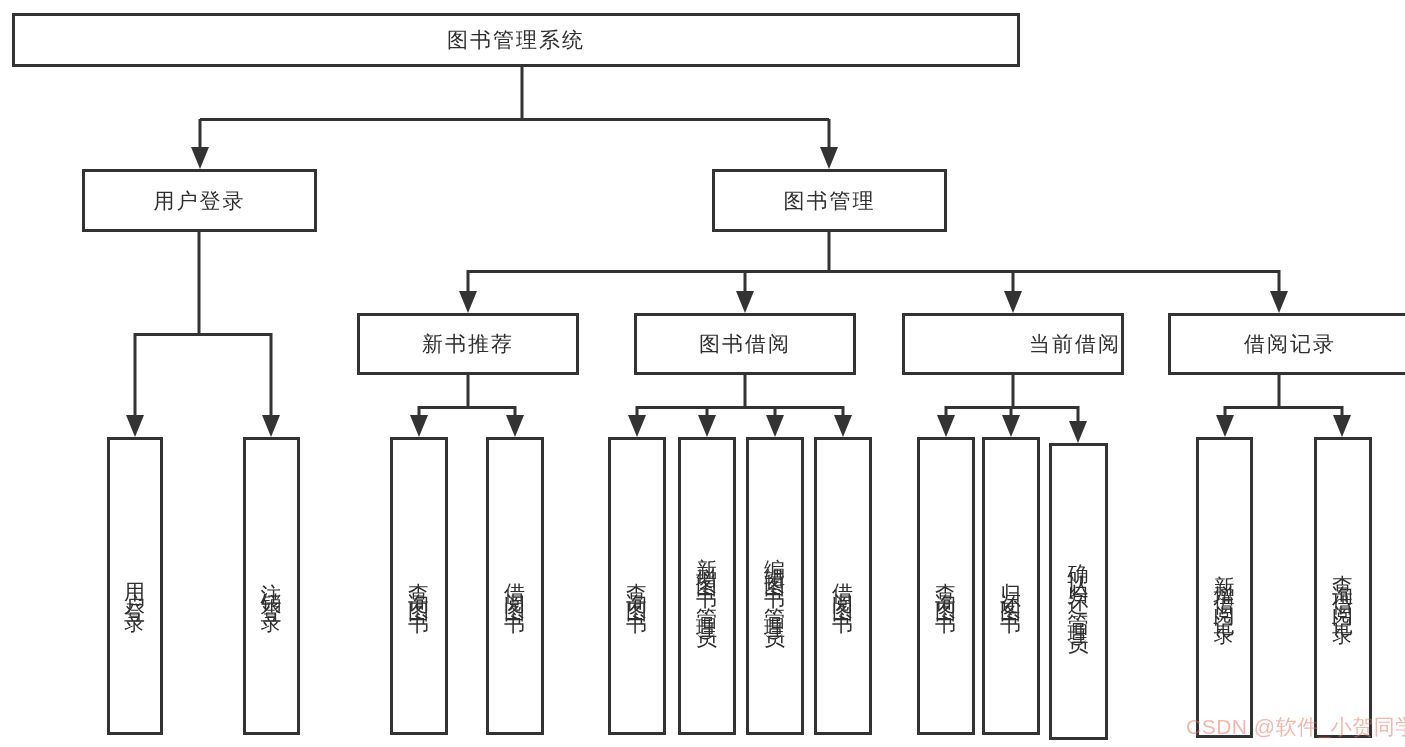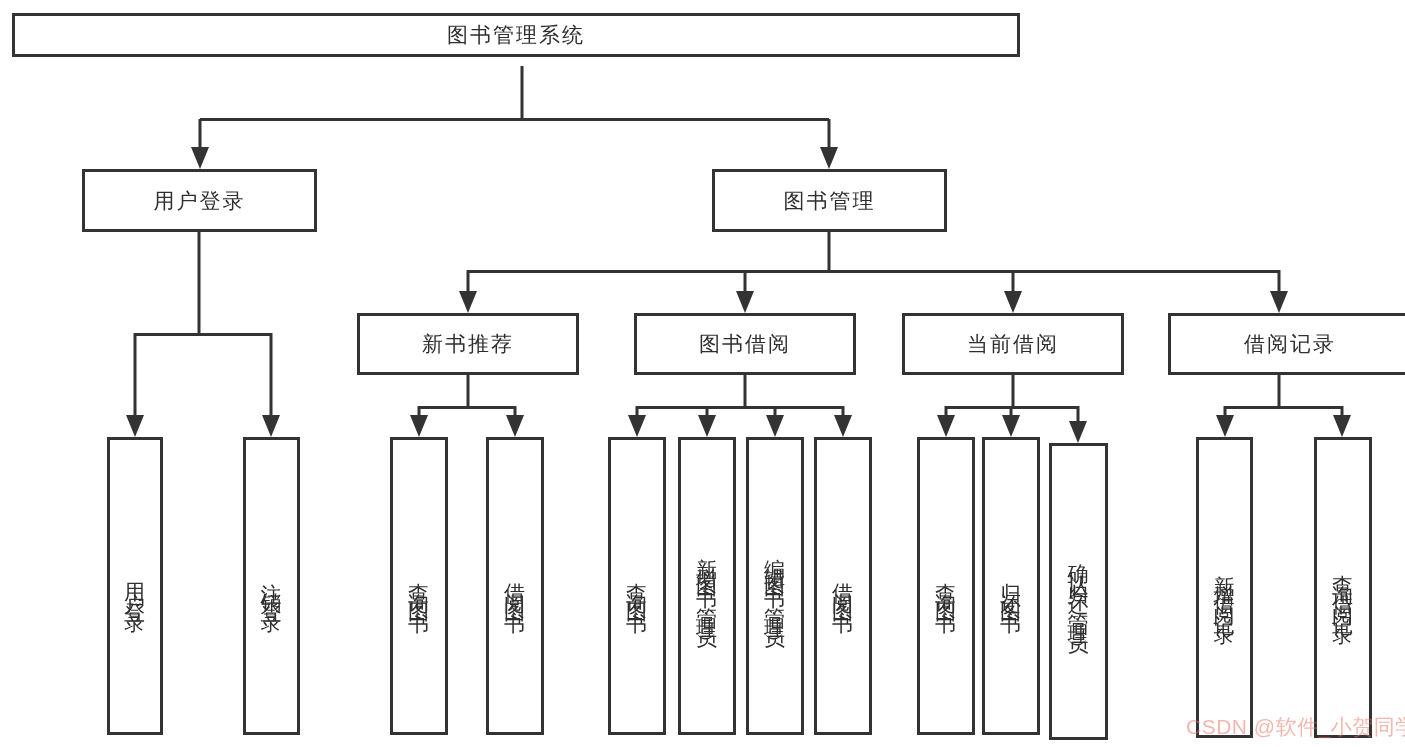--- a/index.html
+++ b/index.html
@@ -85,38 +85,38 @@
       <polygon points="1069,421 1087,421 1078,443"></polygon>
     </g>
 
     <g>
       <path d="M1279 375 V407.5 M1225 407.5 H1342 M1225 406 V417 M1342 406 V417"></path>
       <polygon points="1216,415 1234,415 1225,437"></polygon>
       <polygon points="1333,415 1351,415 1342,437"></polygon>
     </g>
   </svg>
 
-  <div class="node hnode" style="left:12px; top:13px; width:1008px; height:44px;">
+  <div class="node hnode" style="left:12px; top:13px; width:1008px; height:54px;">
     <span>图书管理系统</span>
   </div>
 
   <div class="node hnode" style="left:82px; top:169px; width:235px; height:63px;">
     <span>用户登录</span>
   </div>
   <div class="node hnode" style="left:712px; top:169px; width:235px; height:63px;text-align:right;">
     <span>图书管理</span>
   </div>
 
   <div class="node hnode" style="left:357px; top:313px; width:222px; height:62px;">
     <span>新书推荐</span>
   </div>
   <div class="node hnode" style="left:634px; top:313px; width:222px; height:62px;">
     <span>图书借阅</span>
   </div>
-  <div class="node hnode" style="left:902px; top:313px; width:222px; height:62px;">
+  <div class="node hnode" style="left:902px; top:313px; width:222px; height:62px;justify-content:flex-end;">
     <span>当前借阅</span>
   </div>
   <div class="node hnode" style="left:1168px; top:313px; width:244px; height:62px;">
     <span>借阅记录</span>
   </div>
 
   <div class="node leaf" style="left:107px; top:437px; width:56px; height:298px;">
     <span class="vtext">用户登录</span>
   </div>
   <div class="node leaf" style="left:243px; top:437px; width:57px; height:298px;">

